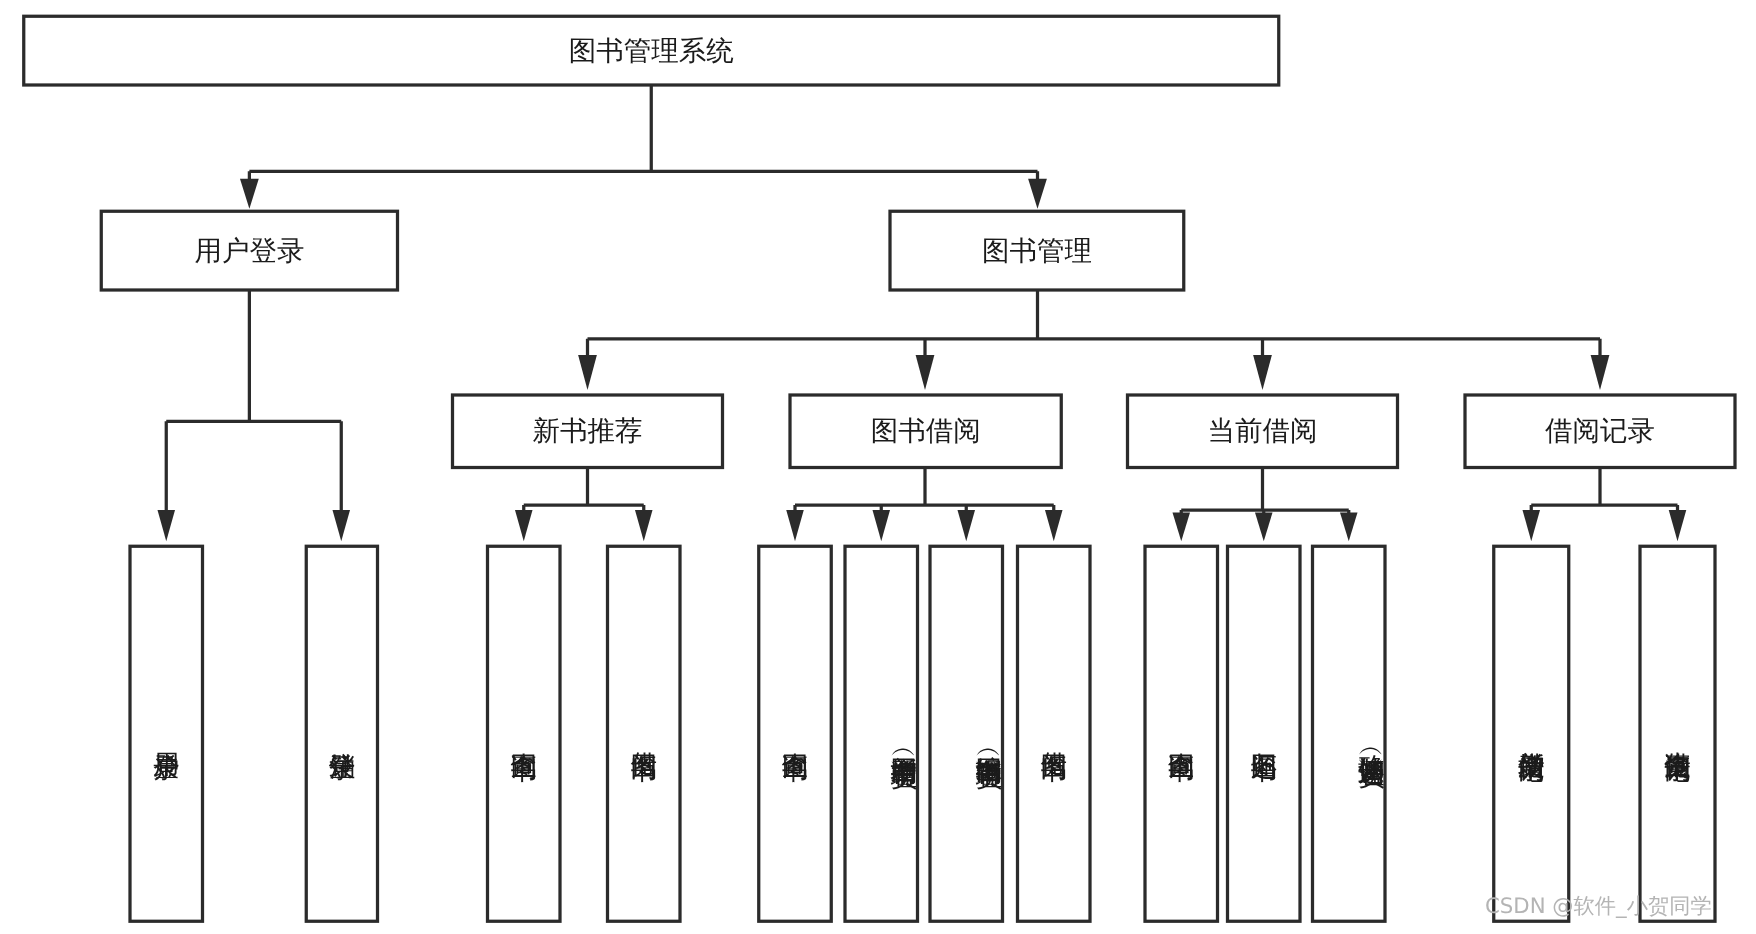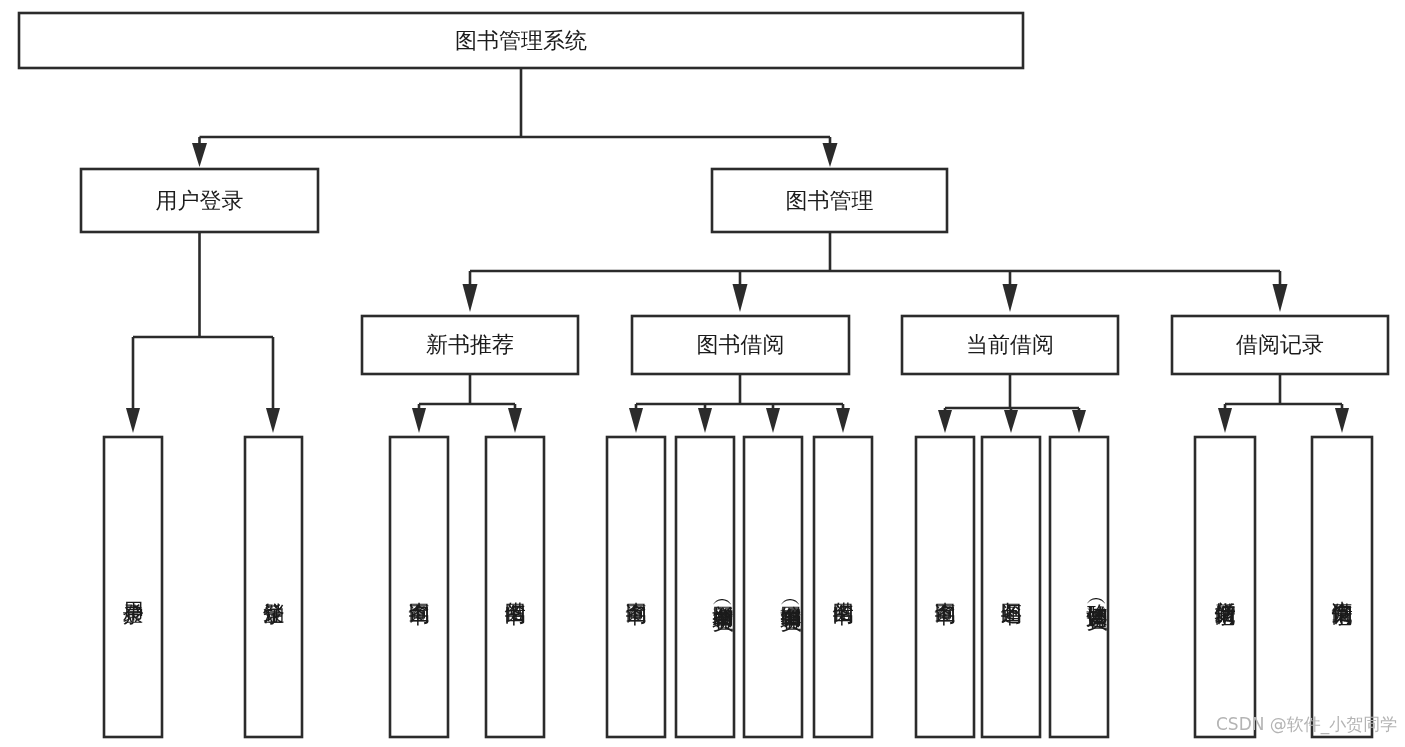--- a/index.html
+++ b/index.html
@@ -58,21 +58,21 @@
     font-family: "DejaVu Sans", "Liberation Sans", sans-serif;
     font-size: 21px;
     line-height: 1.06;
     color: #1b1b1b;
     letter-spacing: 1px;
     white-space: nowrap;
     pointer-events: none;
   }
   .watermark {
     position: absolute;
-    left: 1216px;
+    left: 1188px;
     top: 713px;
     font-family: "DejaVu Sans", "Liberation Sans", sans-serif;
     font-size: 17px;
     color: #b4b4b4;
     white-space: nowrap;
   }
 </style>
 </head>
 <body>
 

